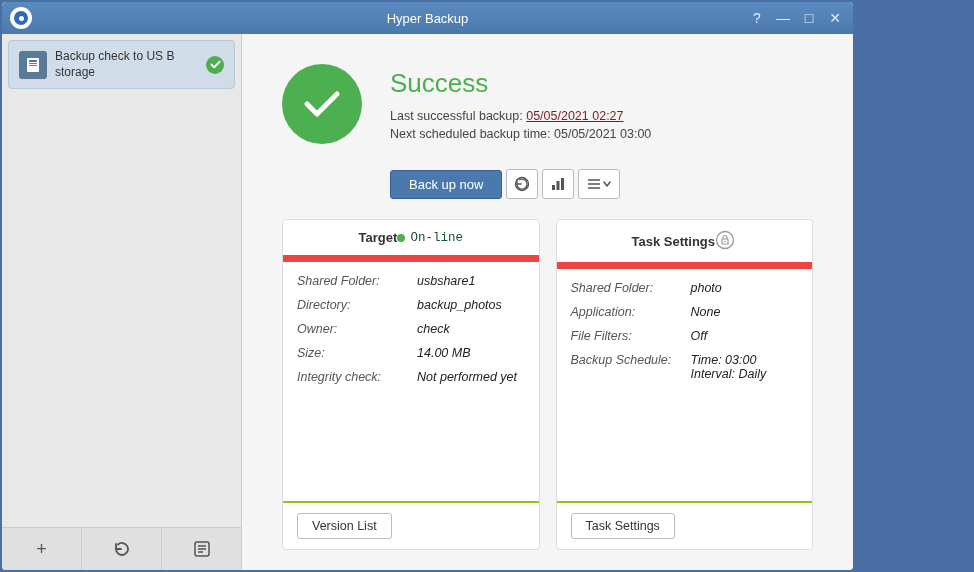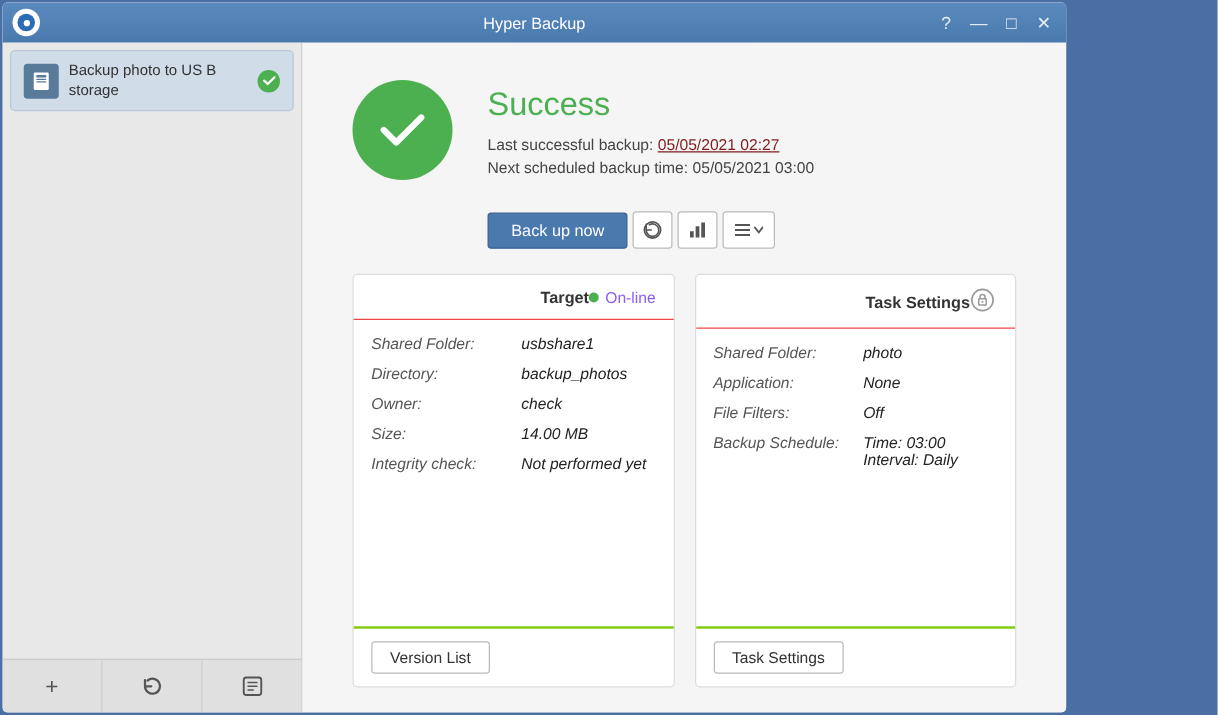--- a/index.html
+++ b/index.html
@@ -257,42 +257,42 @@
     .info-panel {
       flex: 1;
       background: white;
       border: 1px solid #ddd;
       border-radius: 4px;
       display: flex;
       flex-direction: column;
     }
     .panel-header {
       padding: 10px 14px;
-      border-bottom: 1px solid #ef4444;
+      border-bottom: 7px solid #ef4444;
       font-weight: 600;
       font-size: 13px;
       color: #333;
       display: flex;
       align-items: center;
-      justify-content: flex-end;
+      justify-content: center;
     }
     .panel-status {
       display: flex;
       align-items: center;
       gap: 5px;
       font-weight: normal;
       font-size: 12.5px;
     }
     .status-dot {
       width: 8px;
       height: 8px;
       border-radius: 50%;
       background: #4caf50;
     }
-    .status-online { color: #8b5cf6; }
+    .status-online { color: #14532d; font-family: Liberation Mono, monospace; }
     .panel-body {
       padding: 12px 14px;
       flex: 1;
       font-style: italic;
     }
     .info-row {
       display: flex;
       margin-bottom: 10px;
       font-size: 12.5px;
     }
@@ -355,21 +355,21 @@
       <div class="sidebar-items">
         <div class="sidebar-item">
           <div class="sidebar-item-icon">
             <svg viewBox="0 0 16 16">
               <rect x="2" y="1" width="12" height="14" rx="1"></rect>
               <rect x="4" y="3" width="8" height="2" fill="#5a7a9a" rx="0.5"></rect>
               <rect x="4" y="6" width="8" height="1" fill="#5a7a9a" rx="0.5"></rect>
               <rect x="4" y="8" width="8" height="1" fill="#5a7a9a" rx="0.5"></rect>
             </svg>
           </div>
-          <span class="sidebar-item-label">Backup photo to US
+          <span class="sidebar-item-label">Backup check to US
 B storage</span>
           <div class="sidebar-item-check">
             <svg viewBox="0 0 12 12">
               <path d="M1.5 6 L4.5 9 L10.5 3" stroke="white" stroke-width="2" fill="none" stroke-linecap="round" stroke-linejoin="round"></path>
             </svg>
           </div>
         </div>
       </div>
       <div class="sidebar-footer">
         <div class="sidebar-footer-btn">+</div>

